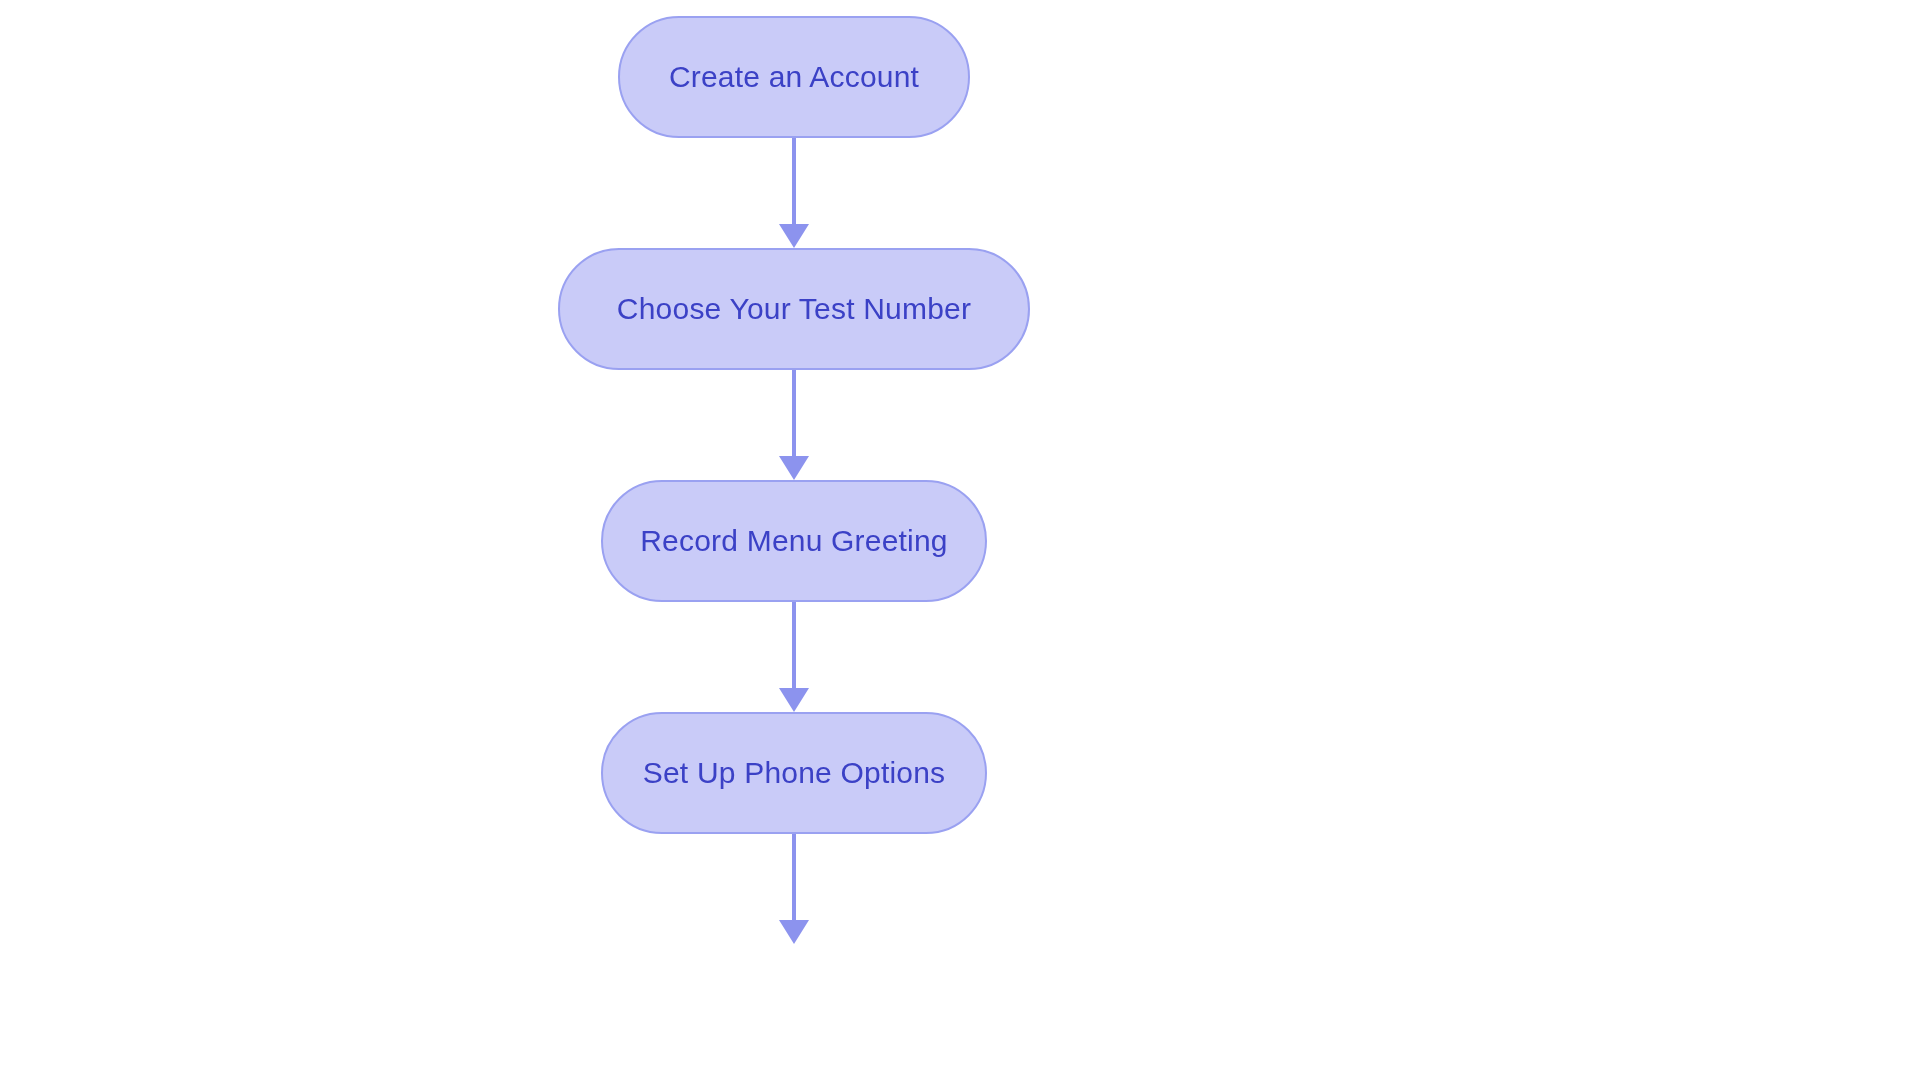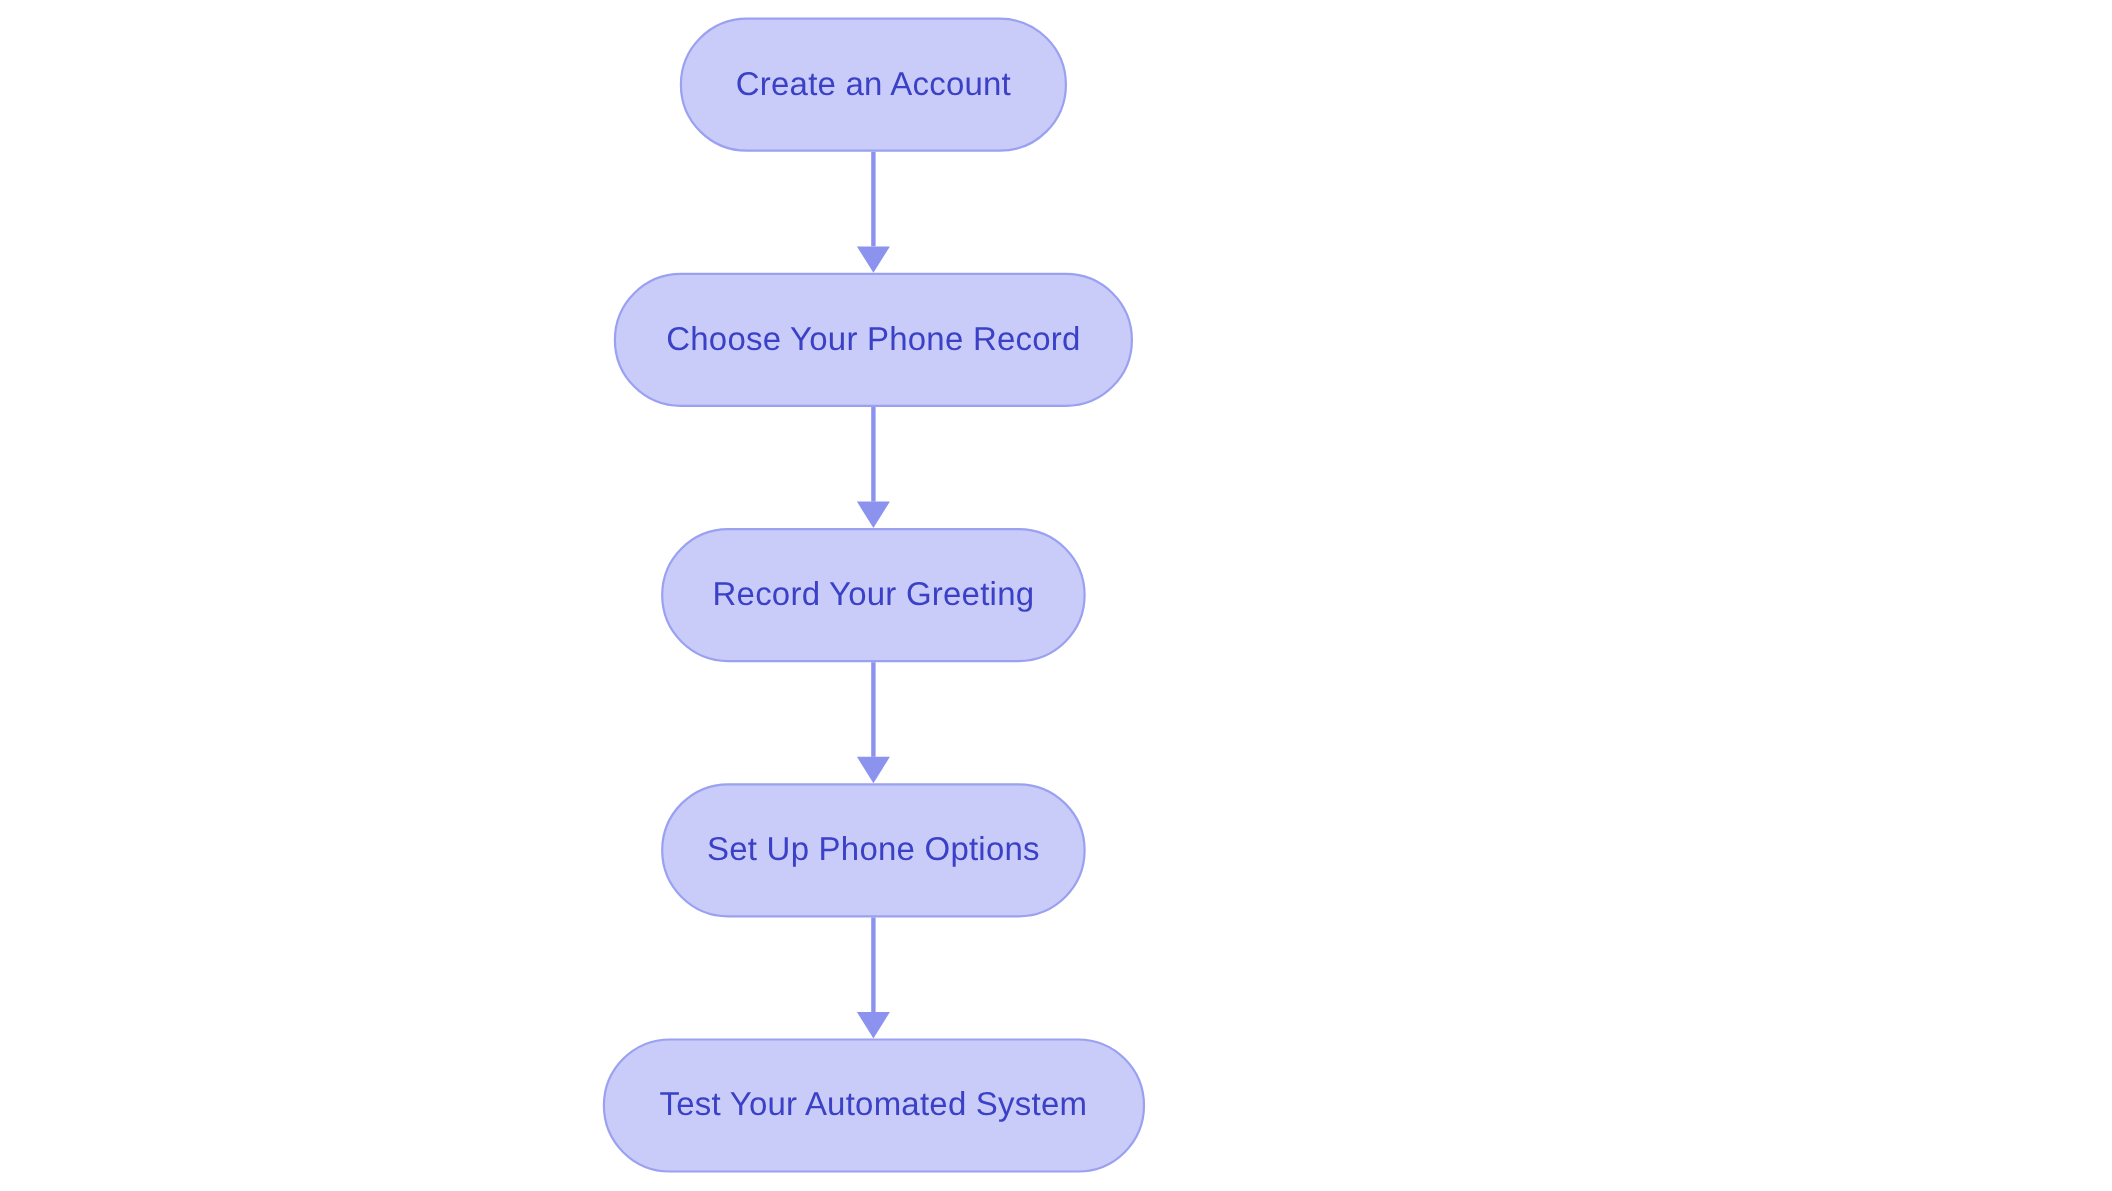--- a/index.html
+++ b/index.html
@@ -76,44 +76,41 @@
     <div class="flow-node w-node-0">
       <span class="node-label">Create an Account</span>
     </div>
 
     <div class="arrow-connector">
       <div class="arrow-line"></div>
       <div class="arrow-head"></div>
     </div>
 
     <div class="flow-node w-node-1">
-      <span class="node-label">Choose Your Phone Record</span>
+      <span class="node-label">Choose Your Test Number</span>
     </div>
 
     <div class="arrow-connector">
       <div class="arrow-line"></div>
       <div class="arrow-head"></div>
     </div>
 
     <div class="flow-node w-node-2">
-      <span class="node-label">Record Your Greeting</span>
+      <span class="node-label">Record Menu Greeting</span>
     </div>
 
     <div class="arrow-connector">
       <div class="arrow-line"></div>
       <div class="arrow-head"></div>
     </div>
 
     <div class="flow-node w-node-3">
       <span class="node-label">Set Up Phone Options</span>
     </div>
 
     <div class="arrow-connector">
       <div class="arrow-line"></div>
       <div class="arrow-head"></div>
     </div>
 
-    <div class="flow-node w-node-4">
-      <span class="node-label">Test Your Automated System</span>
-    </div>
 
   </div>
 </div>
 
 </body></html>

